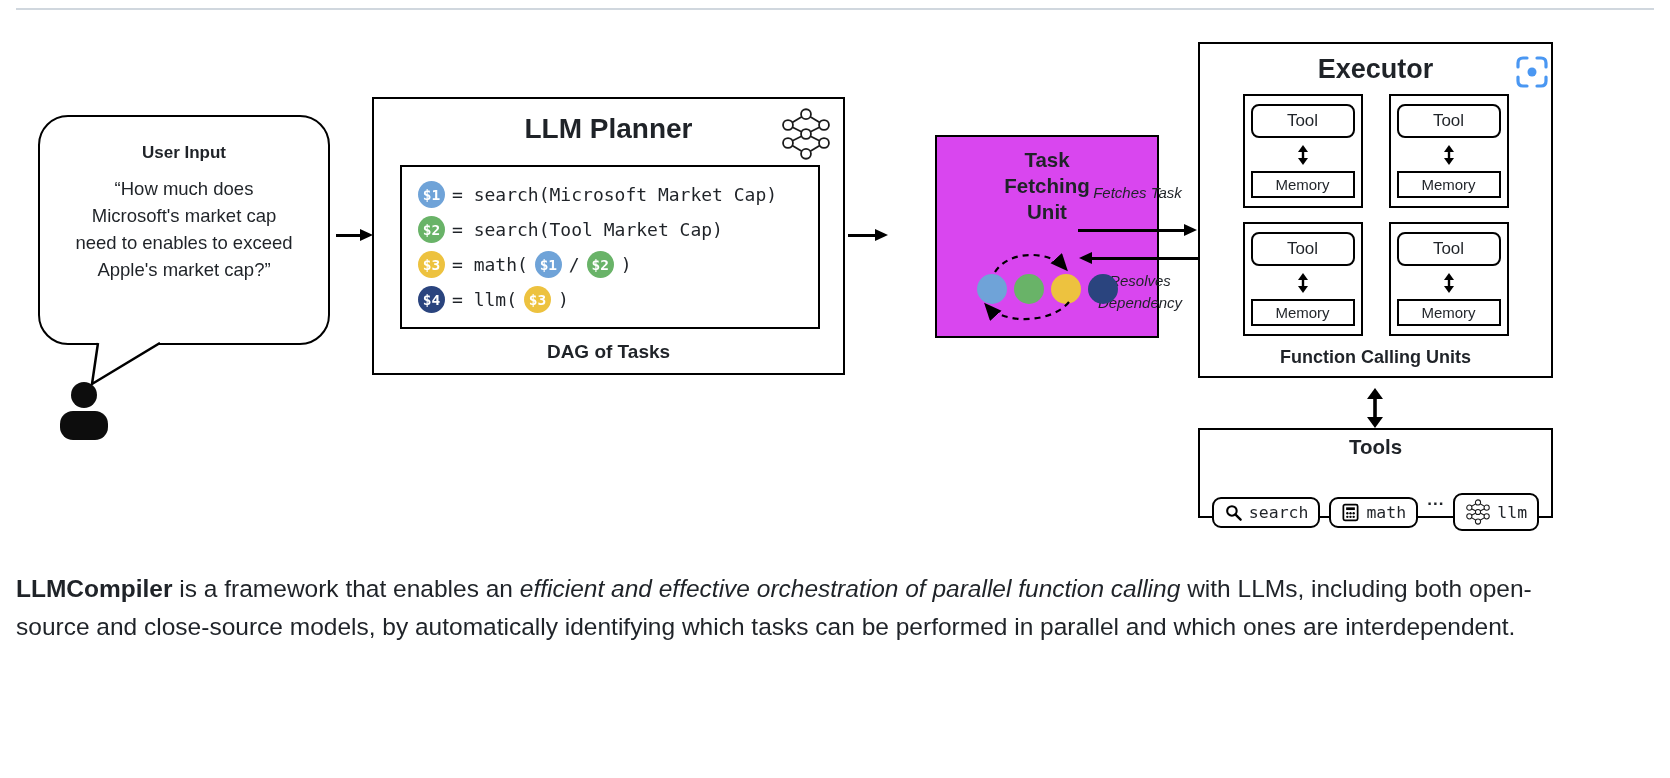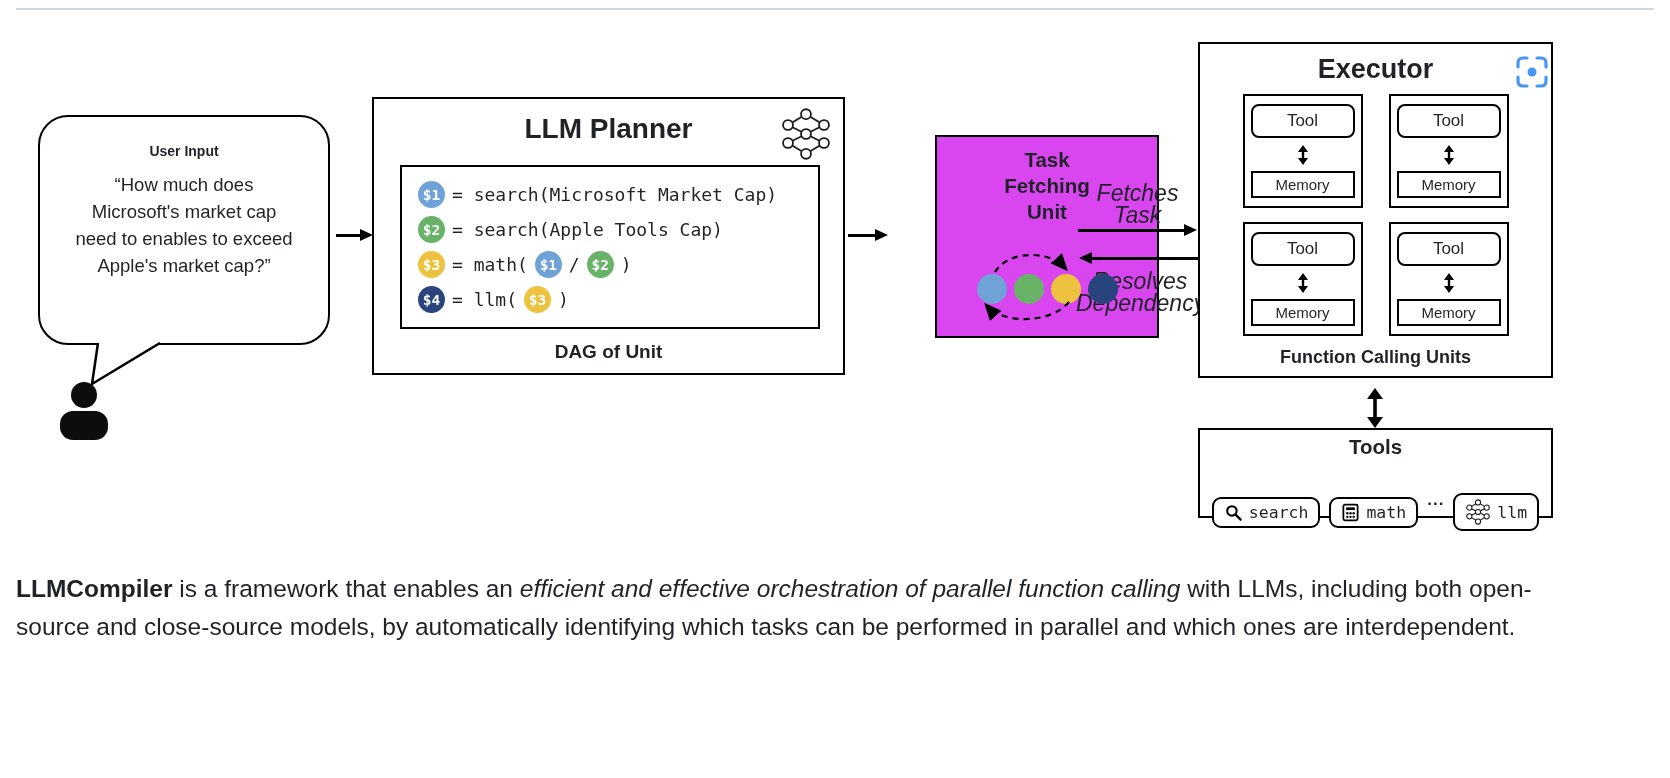--- a/index.html
+++ b/index.html
@@ -12,37 +12,37 @@
     width:1670px;height:778px;background:#ffffff;position:relative;overflow:hidden;
     font-family:"Liberation Sans", sans-serif;color:var(--text);
   }
 
   
   .top-rule{position:absolute;left:16px;top:8px;width:1638px;height:2px;background:var(--rule);}
 
   
   .bubble{position:absolute;left:38px;top:115px;width:292px;height:230px;
     border:2.5px solid #000;border-radius:30px;background:#fff;text-align:center;}
-  .bubble-title{margin-top:26px;font-size:14px;font-weight:bold;}
+  .bubble-title{margin-top:26px;font-size:17px;font-weight:bold;}
   .bubble-quote{margin-top:12px;font-size:18.5px;line-height:27px;}
   .bubble-tail{position:absolute;left:88px;top:342px;width:80px;height:46px;z-index:3;}
   .person-icon{position:absolute;left:52px;top:382px;width:64px;height:58px;}
 
   
   .harrow{position:absolute;height:0;border-top:3.5px solid #000;}
   .harrow.right::after{content:'';position:absolute;right:-13px;top:-8.5px;
     border-left:13px solid #000;border-top:6.5px solid transparent;border-bottom:6.5px solid transparent;}
   .harrow.left::before{content:'';position:absolute;left:-13px;top:-8.5px;
     border-right:13px solid #000;border-top:6.5px solid transparent;border-bottom:6.5px solid transparent;}
   .a1{left:336px;top:234px;width:24px;}
   .a2{left:848px;top:234px;width:27px;}
   .a3{left:1078px;top:229px;width:106px;}
   .a4{left:1092px;top:257px;width:106px;}
 
-  .flow-label{position:absolute;font-style:italic;font-size:23px;text-align:center;line-height:22px;}
+  .flow-label{position:absolute;font-style:italic;font-size:15px;text-align:center;line-height:22px;}
   .lbl-fetches{left:1085px;top:182px;width:105px;}
   .lbl-resolves{left:1076px;top:270px;width:128px;}
 
   
   .planner{position:absolute;left:372px;top:97px;width:473px;height:278px;border:2.5px solid #000;background:#fff;}
   .planner-title{position:absolute;top:14px;left:0;width:100%;text-align:center;font-size:28px;font-weight:bold;}
   .planner-net{position:absolute;right:10px;top:8px;width:54px;height:54px;}
   .code-box{position:absolute;left:26px;top:66px;width:420px;height:164px;border:2px solid #000;padding:10px 0 0 16px;}
   .code-line{display:flex;align-items:center;gap:7px;height:35px;
     font-family:"DejaVu Sans Mono", monospace;font-size:18px;white-space:pre;}
@@ -138,30 +138,30 @@
           <circle cx="30" cy="52" r="5.5"></circle>
         <circle cx="50" cy="20" r="5.5"></circle>
           <circle cx="50" cy="40" r="5.5"></circle>
       </g>
     </svg>
     <div class="code-box">
       <div class="code-line">
         <span class="badge bt1">$1</span><span>= search(Microsoft Market Cap)</span>
       </div>
       <div class="code-line">
-        <span class="badge bt2">$2</span><span>= search(Apple Tools Cap)</span>
+        <span class="badge bt2">$2</span><span>= search(Tool Market Cap)</span>
       </div>
       <div class="code-line">
         <span class="badge bt3">$3</span><span>= math(</span><span class="badge bt1">$1</span><span>/</span><span class="badge bt2">$2</span><span>)</span>
       </div>
       <div class="code-line">
         <span class="badge bt4">$4</span><span>= llm(</span><span class="badge bt3">$3</span><span>)</span>
       </div>
     </div>
-    <div class="planner-caption">DAG of Unit</div>
+    <div class="planner-caption">DAG of Tasks</div>
   </div>
 
   <div class="harrow right a2"></div>
 
   <div class="tfu">
     <div class="tfu-title">Task Fetching Unit</div>
     <div class="tfu-circles">
       <span class="tcircle tc1"></span>
       <span class="tcircle tc2"></span>
       <span class="tcircle tc3"></span>

